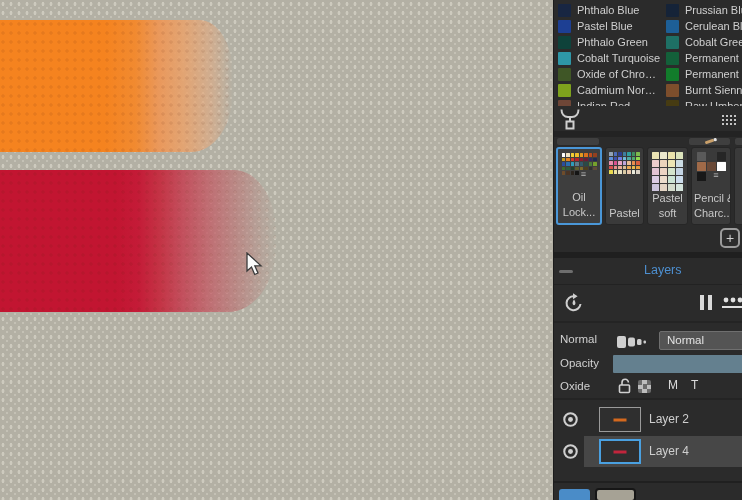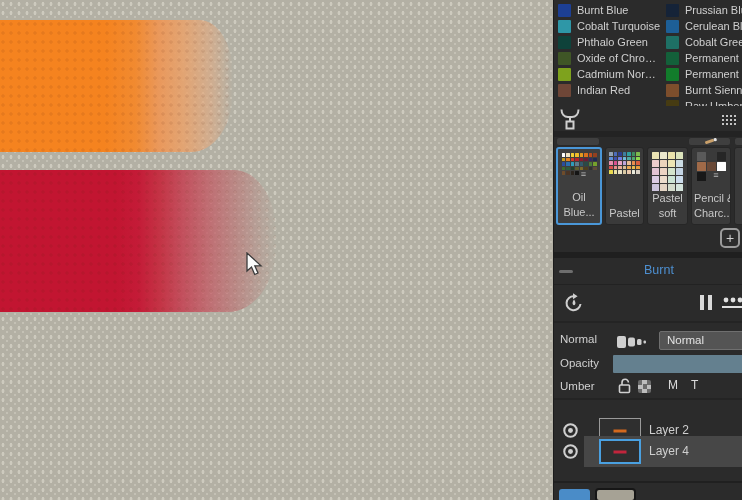--- a/index.html
+++ b/index.html
@@ -141,30 +141,34 @@
     <svg class="cursor" width="18" height="26" viewBox="0 0 18 26">
       <path d="M1 1 L1 19 L5.5 15 L8.7 22.5 L12 21 L8.8 13.8 L15 13.8 Z" fill="#fafafa" stroke="#3a3a3a" stroke-width="1.3"></path>
     </svg>
   </div>
 
   <div class="panel">
 
     <div class="colorlist">
       <div class="ccol c0" id="col0">
           <div class="crow">
+            <span class="sw" style="background: rgb(24, 38, 66);"></span>
+            <span class="clabel">Phthalo Blue</span>
+          </div>
+          <div class="crow">
             <span class="sw" style="background: rgb(29, 63, 147);"></span>
-            <span class="clabel">Burnt Blue</span>
+            <span class="clabel">Pastel Blue</span>
+          </div>
+          <div class="crow">
+            <span class="sw" style="background: rgb(14, 66, 58);"></span>
+            <span class="clabel">Phthalo Green</span>
           </div>
           <div class="crow">
             <span class="sw" style="background: rgb(46, 151, 167);"></span>
             <span class="clabel">Cobalt Turquoise</span>
-          </div>
-          <div class="crow">
-            <span class="sw" style="background: rgb(14, 66, 58);"></span>
-            <span class="clabel">Phthalo Green</span>
           </div>
           <div class="crow">
             <span class="sw" style="background: rgb(63, 86, 38);"></span>
             <span class="clabel">Oxide of Chromium</span>
           </div>
           <div class="crow">
             <span class="sw" style="background: rgb(126, 162, 29);"></span>
             <span class="clabel">Cadmium Normal</span>
           </div>
           <div class="crow">
@@ -259,21 +263,21 @@
             <span style="width: 3.5px; height: 3.5px; background: rgb(48, 48, 48);"></span>
             <span style="width: 3.5px; height: 3.5px; background: rgb(95, 75, 57);"></span>
             <span style="width: 3.5px; height: 3.5px; background: rgb(110, 76, 43);"></span>
             <span style="width: 3.5px; height: 3.5px; background: rgb(74, 52, 37);"></span>
             <span style="width: 3.5px; height: 3.5px; background: rgb(43, 36, 29);"></span>
             <span style="width: 3.5px; height: 3.5px; background: rgb(21, 21, 21);"></span>
             <span class="listicon" style="grid-column: span 2;">≡</span>
           </div>
           <div class="labels">
             <div class="clab">Oil</div>
-            <div class="clab">Blue...</div>
+            <div class="clab">Lock...</div>
           </div>
         </div>
         <div class="card" style="left: 51px; width: 39px;">
           <div class="pgrid" style="grid-template-columns: repeat(7, 3.5px);">
             <span style="width: 3.5px; height: 3.5px; background: rgb(147, 162, 181);"></span>
             <span style="width: 3.5px; height: 3.5px; background: rgb(77, 108, 186);"></span>
             <span style="width: 3.5px; height: 3.5px; background: rgb(45, 61, 141);"></span>
             <span style="width: 3.5px; height: 3.5px; background: rgb(63, 126, 158);"></span>
             <span style="width: 3.5px; height: 3.5px; background: rgb(47, 158, 158);"></span>
             <span style="width: 3.5px; height: 3.5px; background: rgb(63, 142, 95);"></span>
@@ -368,21 +372,21 @@
           </div>
         </div>
       </div>
 
     <button class="addbtn">+</button>
 
     <div class="band2"></div>
 
     <div class="lheader">
       <div class="collapsedash"></div>
-      <div class="ltitle">Burnt</div>
+      <div class="ltitle">Layers</div>
     </div>
 
     <div class="hline1"></div>
 
     <div class="ltoolbar">
       <svg class="eyecycle" width="20" height="20" viewBox="0 0 20 20">
         <path d="M16.5 11 A7 7 0 1 1 10 3.2" fill="none" stroke="#cfcfcf" stroke-width="2"></path>
         <path d="M9 0.2 l4.6 3 -4.6 3 z" fill="#cfcfcf"></path>
         <path d="M10 6.5 c-1.9 2.6 -1.9 5.2 0 5.7 c1.9 -0.5 1.9 -3.1 0 -5.7" fill="#cfcfcf"></path>
       </svg>
@@ -407,34 +411,34 @@
         <rect x="0" y="1" width="9" height="12" rx="2" fill="#cfcfcf"></rect>
         <rect x="11" y="2.5" width="7" height="9" rx="2" fill="#cfcfcf"></rect>
         <rect x="20" y="4" width="4.5" height="6" rx="1.5" fill="#cfcfcf"></rect>
         <rect x="26.5" y="5.5" width="2.5" height="3" rx="1" fill="#cfcfcf"></rect>
       </svg>
       <div class="blendbox">Normal</div>
 
       <span class="plabel" style="top:34px">Opacity</span>
       <div class="opslider"></div>
 
-      <span class="plabel" style="top:57px">Umber</span>
+      <span class="plabel" style="top:57px">Oxide</span>
       <svg class="padlock" width="14" height="16" viewBox="0 0 14 16">
         <rect x="1.5" y="7" width="10" height="7.5" rx="1" fill="none" stroke="#d0d0d0" stroke-width="1.6"></rect>
         <path d="M4 7 V4.5 A3.2 3.2 0 0 1 10.4 4.5" fill="none" stroke="#d0d0d0" stroke-width="1.6"></path>
       </svg>
       <div class="checker"></div>
       <span class="lockM">M</span>
       <span class="lockT">T</span>
     </div>
 
     <div class="hline3"></div>
 
     <div class="layerlist" id="layers">
-        <div class="lrow" style="top: 15px;">
+        <div class="lrow" style="top: 4px;">
           <div class="hl"></div>
           <span class="eye"><svg width="17" height="17" viewBox="0 0 18 18">
               <circle cx="9" cy="9" r="6.6" fill="none" stroke="#cfcfcf" stroke-width="2.2"></circle>
               <circle cx="9" cy="9" r="2.6" fill="#cfcfcf"></circle>
             </svg></span>
           <div class="thumb">
             <div class="mark" style="background: rgb(212, 105, 30);"></div>
           </div>
           <span class="lname">Layer 2</span>
         </div>

